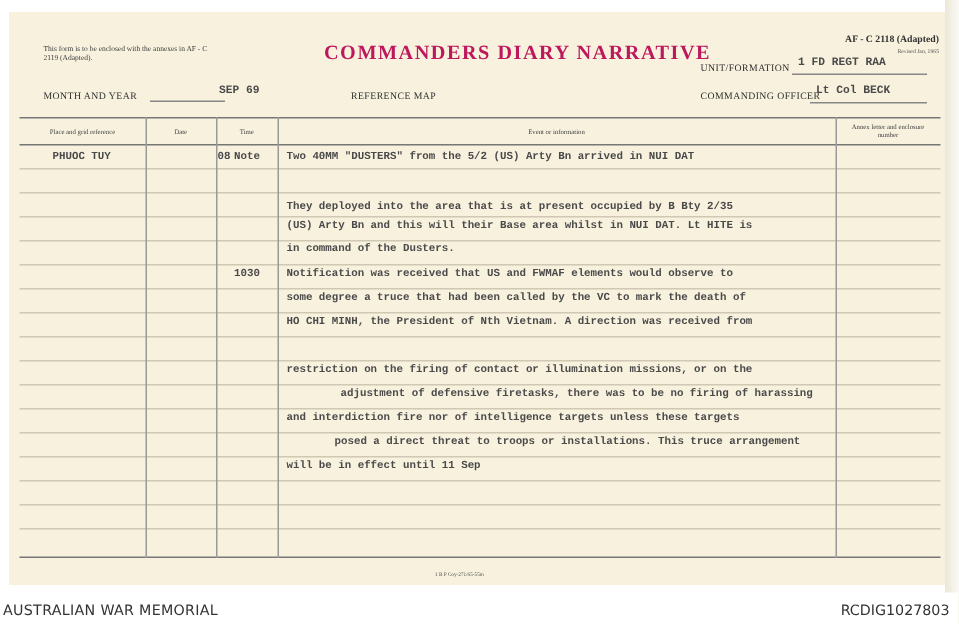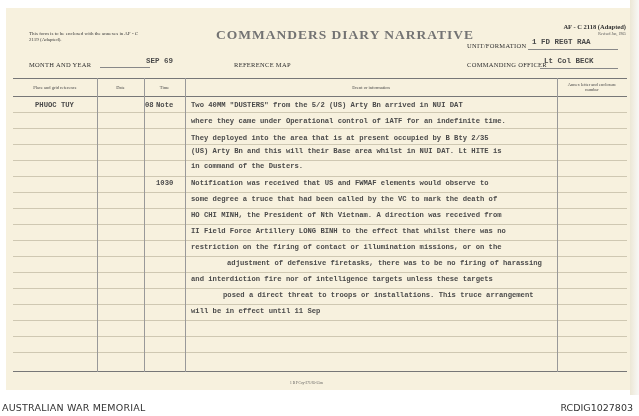--- a/index.html
+++ b/index.html
@@ -1,20 +1,20 @@
 <!DOCTYPE html>
 <html><head>
 <meta charset="utf-8">
 <style>
   html, body { margin: 0; padding: 0; }
   body { width: 639px; height: 416px; background: #ffffff; position: relative; overflow: hidden; font-family: "Liberation Serif", serif; }
   .paper { position: absolute; left: 6px; top: 8px; width: 624px; height: 382px; background: #f7f1de; }
   .edge { position: absolute; left: 630px; top: 0; width: 9px; height: 395px; background: linear-gradient(90deg, #ece7d6, #f8f8f6); }
   .instr { position: absolute; left: 29px; top: 31px; font-size: 5px; line-height: 6px; color: #3a3a3a; width: 110px; }
-  .title { position: absolute; left: 216px; top: 27px; font-size: 13.5px; font-weight: bold; letter-spacing: 1px; color: #737373; }
+  .title { position: absolute; left: 216px; top: 27px; font-size: 13.5px; font-weight: bold; letter-spacing: 1px; color: #be185d; }
   .formno { position: absolute; right: 13px; top: 23px; font-size: 6.5px; font-weight: bold; color: #333; text-align: right; }
   .revised { position: absolute; right: 13px; top: 32px; font-size: 3.8px; color: #555; }
   .lbl { position: absolute; font-size: 6.5px; color: #2f2f2f; letter-spacing: 0.3px; }
   .tw { font-family: "Liberation Mono", monospace; font-weight: bold; color: #4a4a4a; }
   .fieldval { position: absolute; font-size: 7.5px; }
   .uline { position: absolute; height: 0; border-top: 0.7px solid #888; }
   .table { position: absolute; left: 13px; top: 78px; width: 614px; height: 294px; }
   .hline { position: absolute; left: 0; width: 614px; height: 0; }
   .hthick { border-top: 1px solid #777; }
   .hthin { border-top: 0.6px solid #cfc8b2; }
@@ -81,30 +81,28 @@
   <div class="colhead" style="left:0; width:84px;">Place and grid reference</div>
   <div class="colhead" style="left:84px; width:47px;">Date</div>
   <div class="colhead" style="left:131px; width:41px;">Time</div>
   <div class="colhead" style="left:172px; width:372px;">Event or information</div>
   <div class="colhead" style="left:548px; width:62px;">Annex letter and enclosure number</div>
 
   <div class="cell tw" style="left:22px; top:23px;">PHUOC TUY</div>
   <div class="cell tw" style="left:100px; top:23px;margin-left:32px;">08</div>
   <div class="cell tw" style="left:143px; top:23px;">Note</div>
   <div class="cell tw" style="left:178px; top:23px;">Two 40MM "DUSTERS" from the 5/2 (US) Arty Bn arrived in NUI DAT</div>
-  <div class="cell tw" style="left:178px; top:39px;">where they came under Operational control of 1ATF for an indefinite time.</div>
   <div class="cell tw" style="left:178px; top:56px;">They deployed into the area that is at present occupied by B Bty 2/35</div>
   <div class="cell tw" style="left:178px; top:69px;">(US) Arty Bn and this will their Base area whilst in NUI DAT. Lt HITE is</div>
   <div class="cell tw" style="left:178px; top:84px;">in command of the Dusters.</div>
 
   <div class="cell tw" style="left:143px; top:101px;">1030</div>
   <div class="cell tw" style="left:178px; top:101px;">Notification was received that US and FWMAF elements would observe to</div>
   <div class="cell tw" style="left:178px; top:117px;">some degree a truce that had been called by the VC to mark the death of</div>
   <div class="cell tw" style="left:178px; top:133px;">HO CHI MINH, the President of Nth Vietnam. A direction was received from</div>
-  <div class="cell tw" style="left:178px; top:149px;">II Field Force Artillery LONG BINH to the effect that whilst there was no</div>
   <div class="cell tw" style="left:178px; top:165px;">restriction on the firing of contact or illumination missions, or on the</div>
   <div class="cell tw" style="left:178px; top:181px;padding-left:36px;">adjustment of defensive firetasks, there was to be no firing of harassing</div>
   <div class="cell tw" style="left:178px; top:197px;">and interdiction fire nor of intelligence targets unless these targets</div>
   <div class="cell tw" style="left:178px; top:213px;padding-left:32px;">posed a direct threat to troops or installations. This truce arrangement</div>
   <div class="cell tw" style="left:178px; top:229px;">will be in effect until 11 Sep</div>
 </div>
 
 <div class="footnote">1 B P Coy-271/65-55m</div>
 <div class="awm">AUSTRALIAN WAR MEMORIAL</div>
 <div class="ref">RCDIG1027803</div>

